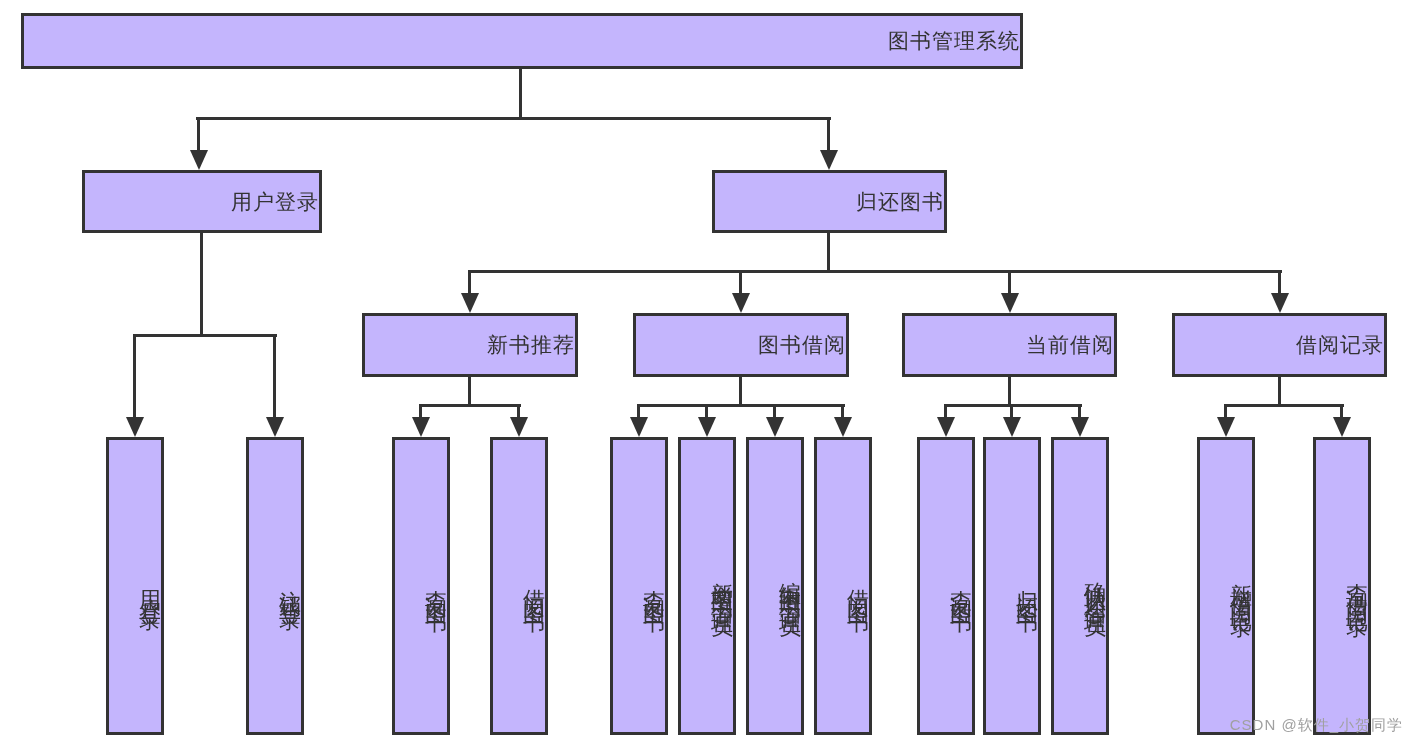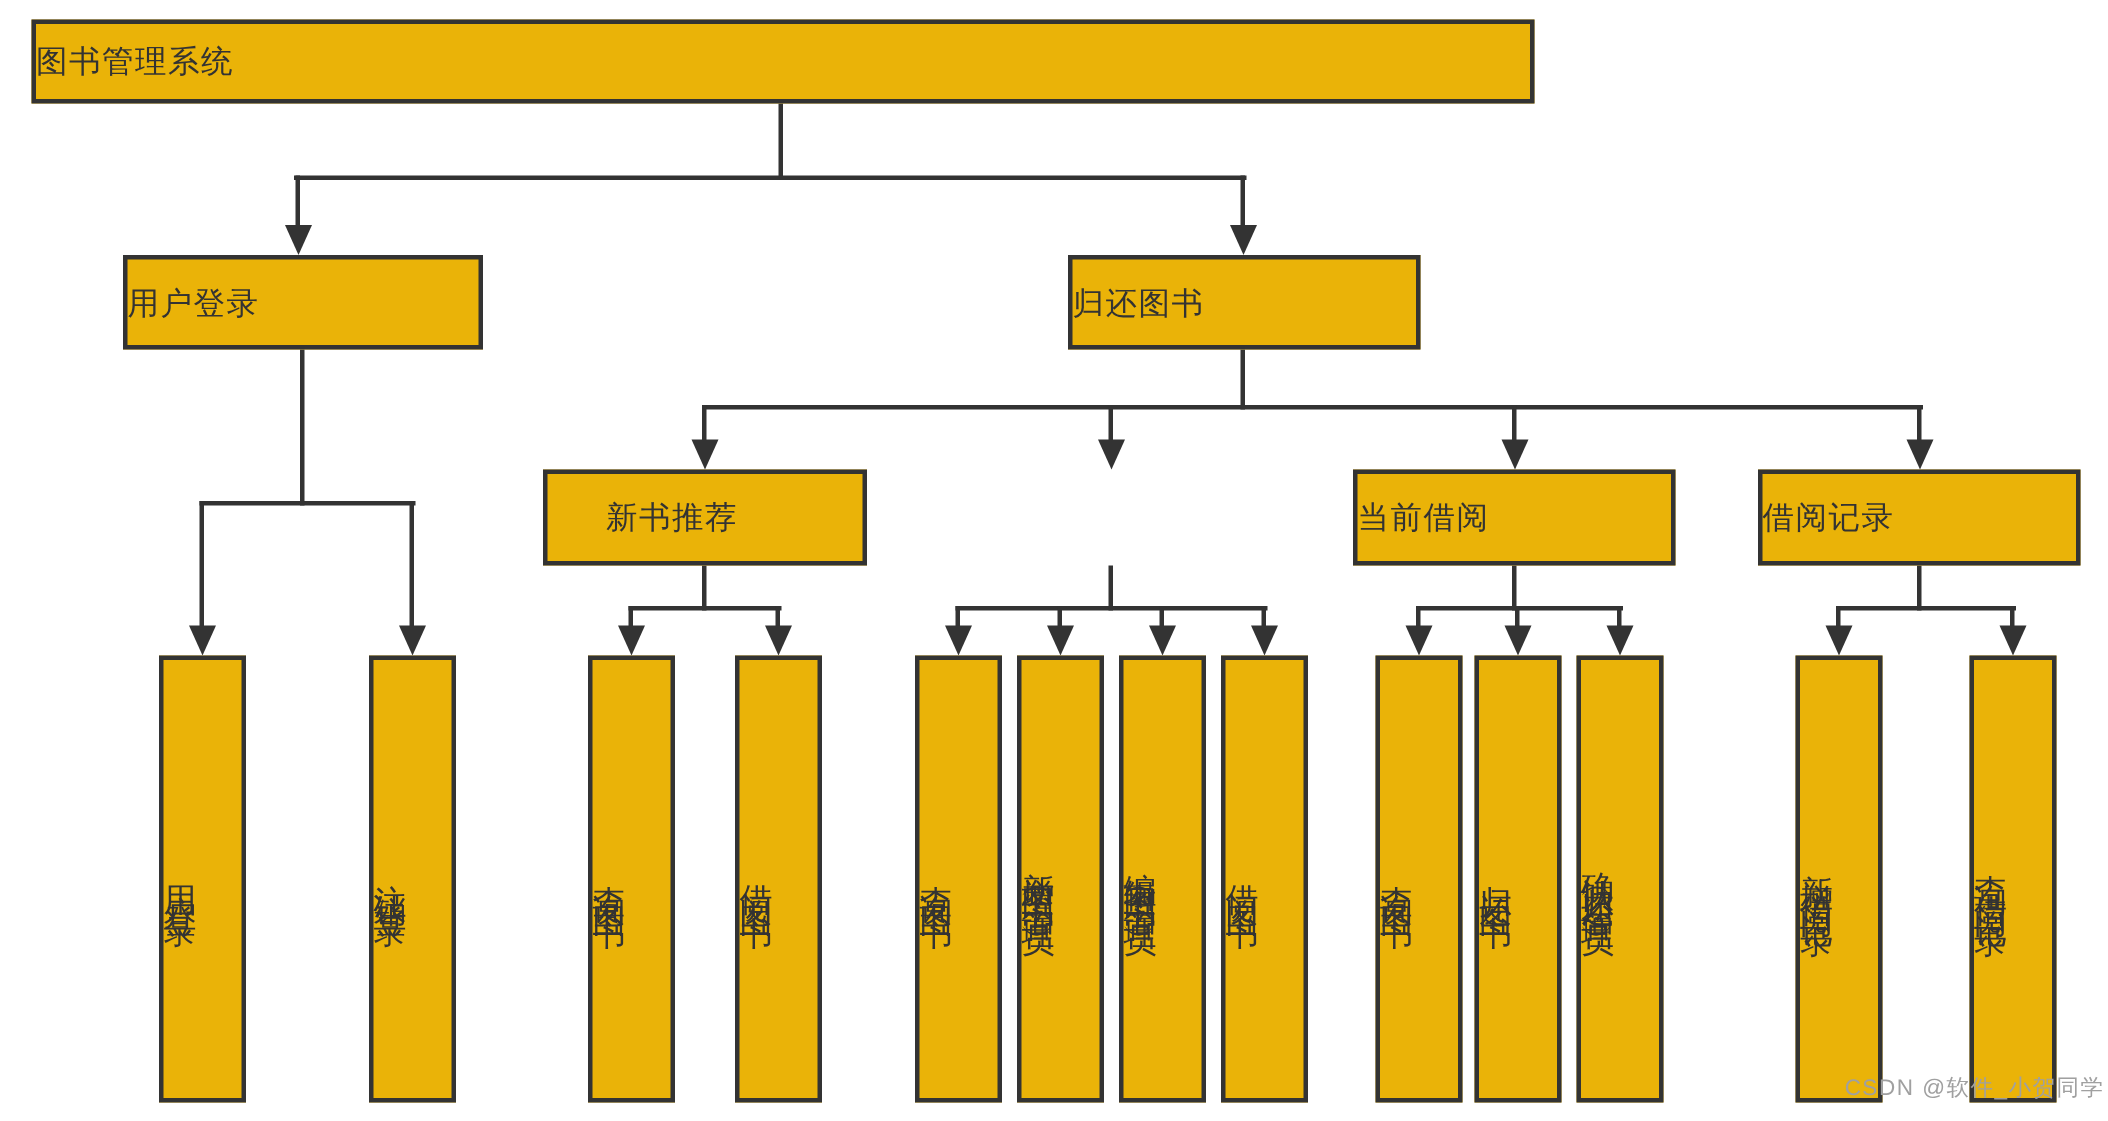--- a/index.html
+++ b/index.html
@@ -8,24 +8,24 @@
     width: 1405px;
     height: 747px;
     background: #ffffff;
     font-family: "Liberation Sans", sans-serif;
     overflow: hidden;
   }
   .box {
     position: absolute;
     box-sizing: border-box;
     border: 3px solid #333333;
-    background: #eab308;
+    background: #c4b5fd;
     display: flex;
     align-items: center;
-    justify-content: flex-start;
+    justify-content: flex-end;
     color: #333333;
     z-index: 2;
   }
   .hlabel {
     font-size: 21px;
     letter-spacing: 1px;
     white-space: nowrap;
   }
   .vlabel {
     writing-mode: vertical-rl;
@@ -92,20 +92,23 @@
   <div class="arrow" style="left:461px; top:293px;"></div>
   <div class="vline" style="left:739px; top:270px; height:25px;"></div>
   <div class="arrow" style="left:732px; top:293px;"></div>
   <div class="vline" style="left:1008px; top:270px; height:25px;"></div>
   <div class="arrow" style="left:1001px; top:293px;"></div>
   <div class="vline" style="left:1278px; top:270px; height:25px;"></div>
   <div class="arrow" style="left:1271px; top:293px;"></div>
 
   <div class="box" style="left:362px; top:313px; width:216px; height:64px;padding-left:39px;">
     <span class="hlabel">新书推荐</span>
+  </div>
+  <div class="box" style="left:633px; top:313px; width:216px; height:64px;">
+    <span class="hlabel">图书借阅</span>
   </div>
   <div class="box" style="left:902px; top:313px; width:215px; height:64px;">
     <span class="hlabel">当前借阅</span>
   </div>
   <div class="box" style="left:1172px; top:313px; width:215px; height:64px;">
     <span class="hlabel">借阅记录</span>
   </div>
 
   <div class="vline" style="left:468px; top:377px; height:30px;"></div>
   <div class="hline" style="left:419px; top:404px; width:102px;"></div>

